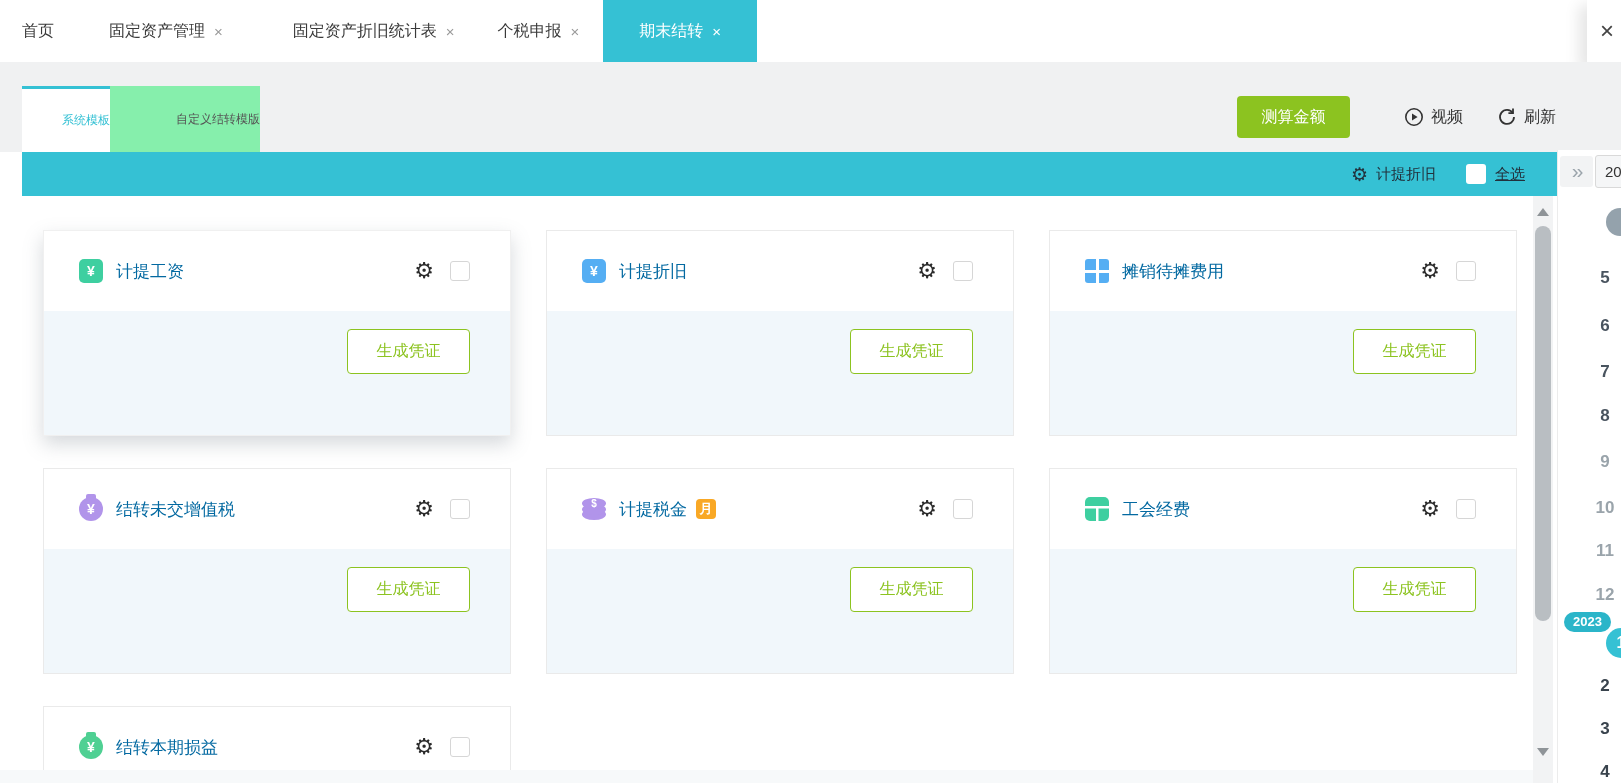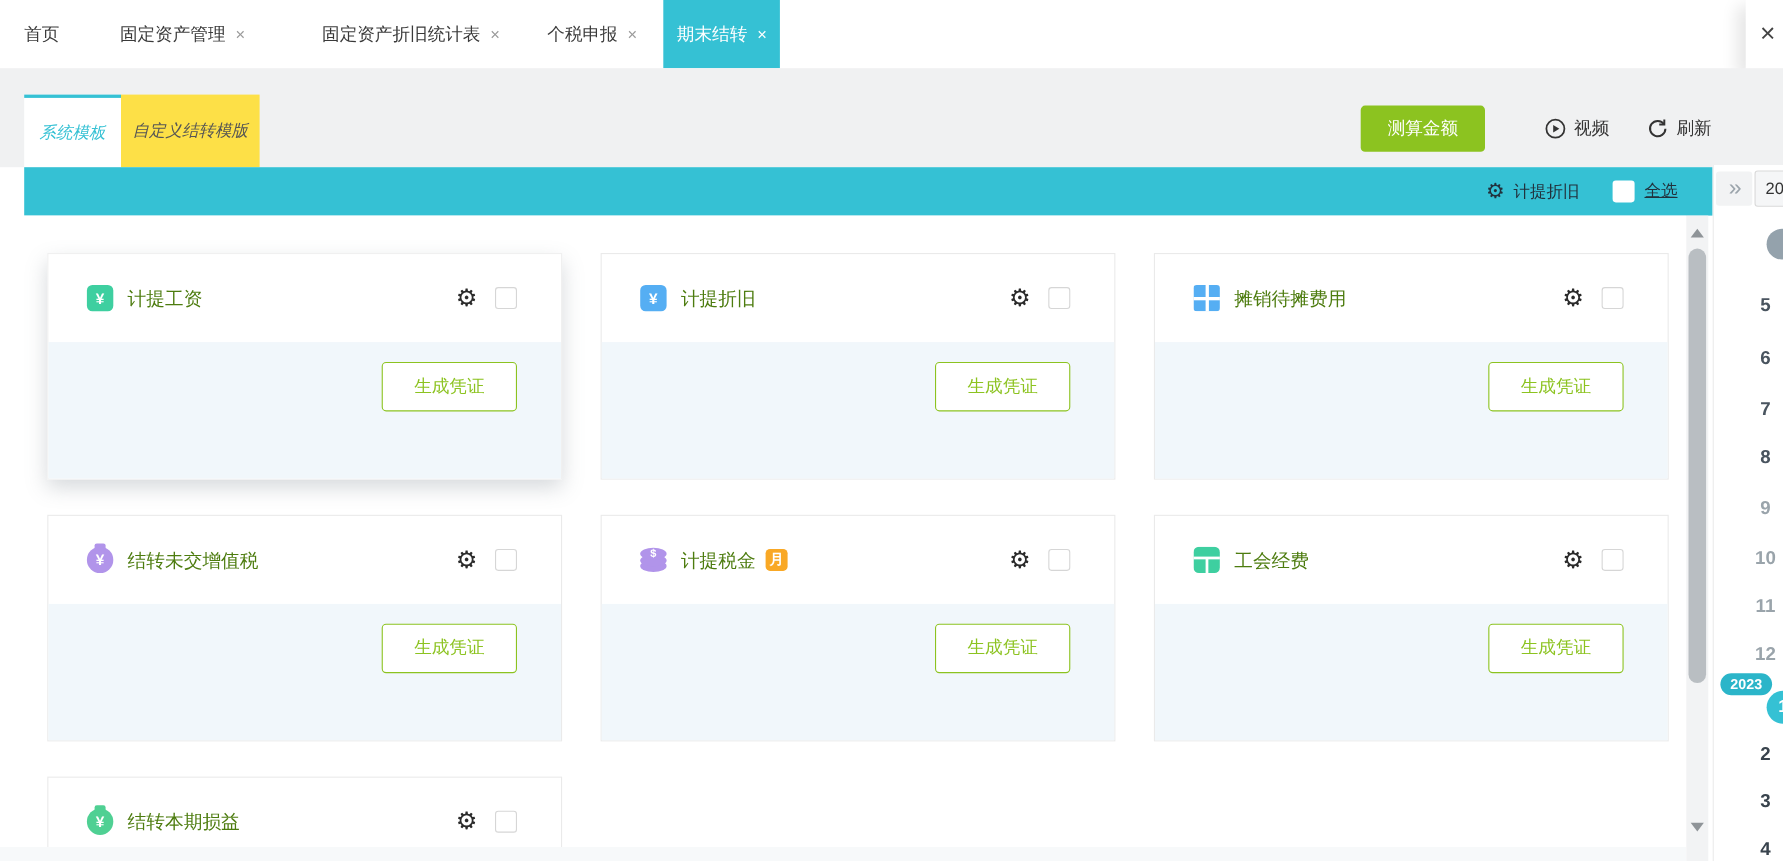--- a/index.html
+++ b/index.html
@@ -7,56 +7,56 @@
     font-family:"Liberation Sans","DejaVu Sans",sans-serif; color:#333; }
 
   
   .tabbar { position:absolute; left:0; top:0; width:1308px; height:62px; background:#fff; display:flex; align-items:stretch; }
   .tab { display:flex; align-items:center; gap:9px; font-size:16px; color:#3a3a3a; cursor:pointer; white-space:nowrap; }
   .tab .x { font-size:15px; color:#9a9a9a; }
   .tab-1 { margin-left:22px; }
   .tab-2 { margin-left:55px; }
   .tab-3 { margin-left:70px; }
   .tab-4 { margin-left:43px; }
-  .tab-active { margin-left:24px; padding:0 12px; background:var(--teal); color:#fff; }
+  .tab-active { margin-left:24px; padding:0 36px; background:var(--teal); color:#fff; }
   .tab-active .x { color:#fff; }
 
   
   .win-close { position:absolute; left:1587px; top:0; width:64px; height:66px; background:#fff;
     box-shadow:-8px 5px 14px rgba(0,0,0,0.10); }
   .win-close span { position:absolute; left:13px; top:19px; font-size:24px; color:#444; line-height:1; }
 
   
   .toolbar { position:absolute; left:0; top:62px; width:1621px; height:90px; background:#f0f1f2; }
   .tpl-tabs { position:absolute; left:22px; bottom:0; display:flex; height:66px; }
-  .tpl-tab { display:flex; align-items:center; justify-content:center; font-size:15px; cursor:pointer;font-style:italic; }
+  .tpl-tab { display:flex; align-items:center; justify-content:flex-end; font-size:12px; cursor:pointer; }
   .tpl-tab.active { width:88px; background:#fff; color:var(--teal); border-top:3px solid var(--teal); }
-  .tpl-tab.inactive { width:126px; background:#fde047; color:#555; }
+  .tpl-tab.inactive { width:150px; background:#86efac; color:#555; }
   .calc-btn { position:absolute; right:271px; top:34px; width:113px; height:42px; background:var(--green);
     color:#fff; font-size:16px; border:none; border-radius:4px; display:flex; align-items:center; justify-content:center; cursor:pointer; }
   .tool-link { position:absolute; top:34px; height:42px; display:flex; align-items:center; gap:7px; font-size:16px; color:#333; cursor:pointer; }
   .tool-video { right:158px; }
   .tool-refresh { right:65px; }
 
   
   .filterbar { position:absolute; left:22px; top:152px; width:1535px; height:44px; background:var(--teal);
     display:flex; align-items:center; justify-content:flex-end; color:#22313c; }
   .cfg-group { display:flex; align-items:center; gap:8px; font-size:15px; margin-right:30px; cursor:pointer; }
   .gear-glyph { font-size:19px; line-height:1; color:#22313c; }
-  .selall-group { display:flex; align-items:flex-start; gap:9px; margin-right:32px; }
+  .selall-group { display:flex; align-items:flex-end; gap:9px; margin-right:32px; }
   .selall-cb { width:20px; height:20px; background:#fff; border-radius:3px; border:none; cursor:pointer; }
   .selall-label { font-size:15px; text-decoration:underline; cursor:pointer; }
 
   
   .content { position:absolute; left:0; top:196px; width:1533px; height:574px; background:#fff; overflow:hidden; }
   .card-grid { margin:34px 0 0 43px; display:grid; grid-template-columns:repeat(3,468px); grid-auto-rows:206px; column-gap:35px; row-gap:32px; }
   .card { background:#fff; border:1px solid #eaeaea; position:relative; }
   .card.shadow { box-shadow:0 8px 18px rgba(120,130,140,0.30); border-color:#f0f0f0; }
   .card-top { height:80px; display:flex; align-items:center; padding:0 40px 0 35px; }
-  .card-title { font-size:17px; color:#4d7c0f; margin-left:13px; }
+  .card-title { font-size:17px; color:#0369a1; margin-left:13px; }
   .spacer { flex:1; }
   .gear-btn { font-size:22px; color:#2b2b2b; line-height:1; cursor:pointer; background:none; border:none; }
   .card-cb { width:20px; height:20px; border:1px solid #d6d6d6; border-radius:3px; background:#fff; margin-left:16px; cursor:pointer; }
   .card-body { height:124px; background:var(--card_body); position:relative; }
   .gen-btn { position:absolute; right:40px; top:18px; width:123px; height:45px; background:#fff;
     border:1px solid var(--green); border-radius:4px; color:var(--green); font-size:16px; cursor:pointer; }
 
   
   .ticon { width:24px; height:24px; position:relative; flex:none; display:flex; align-items:center; justify-content:center;
     color:#fff; font-weight:bold; font-size:14px; }

